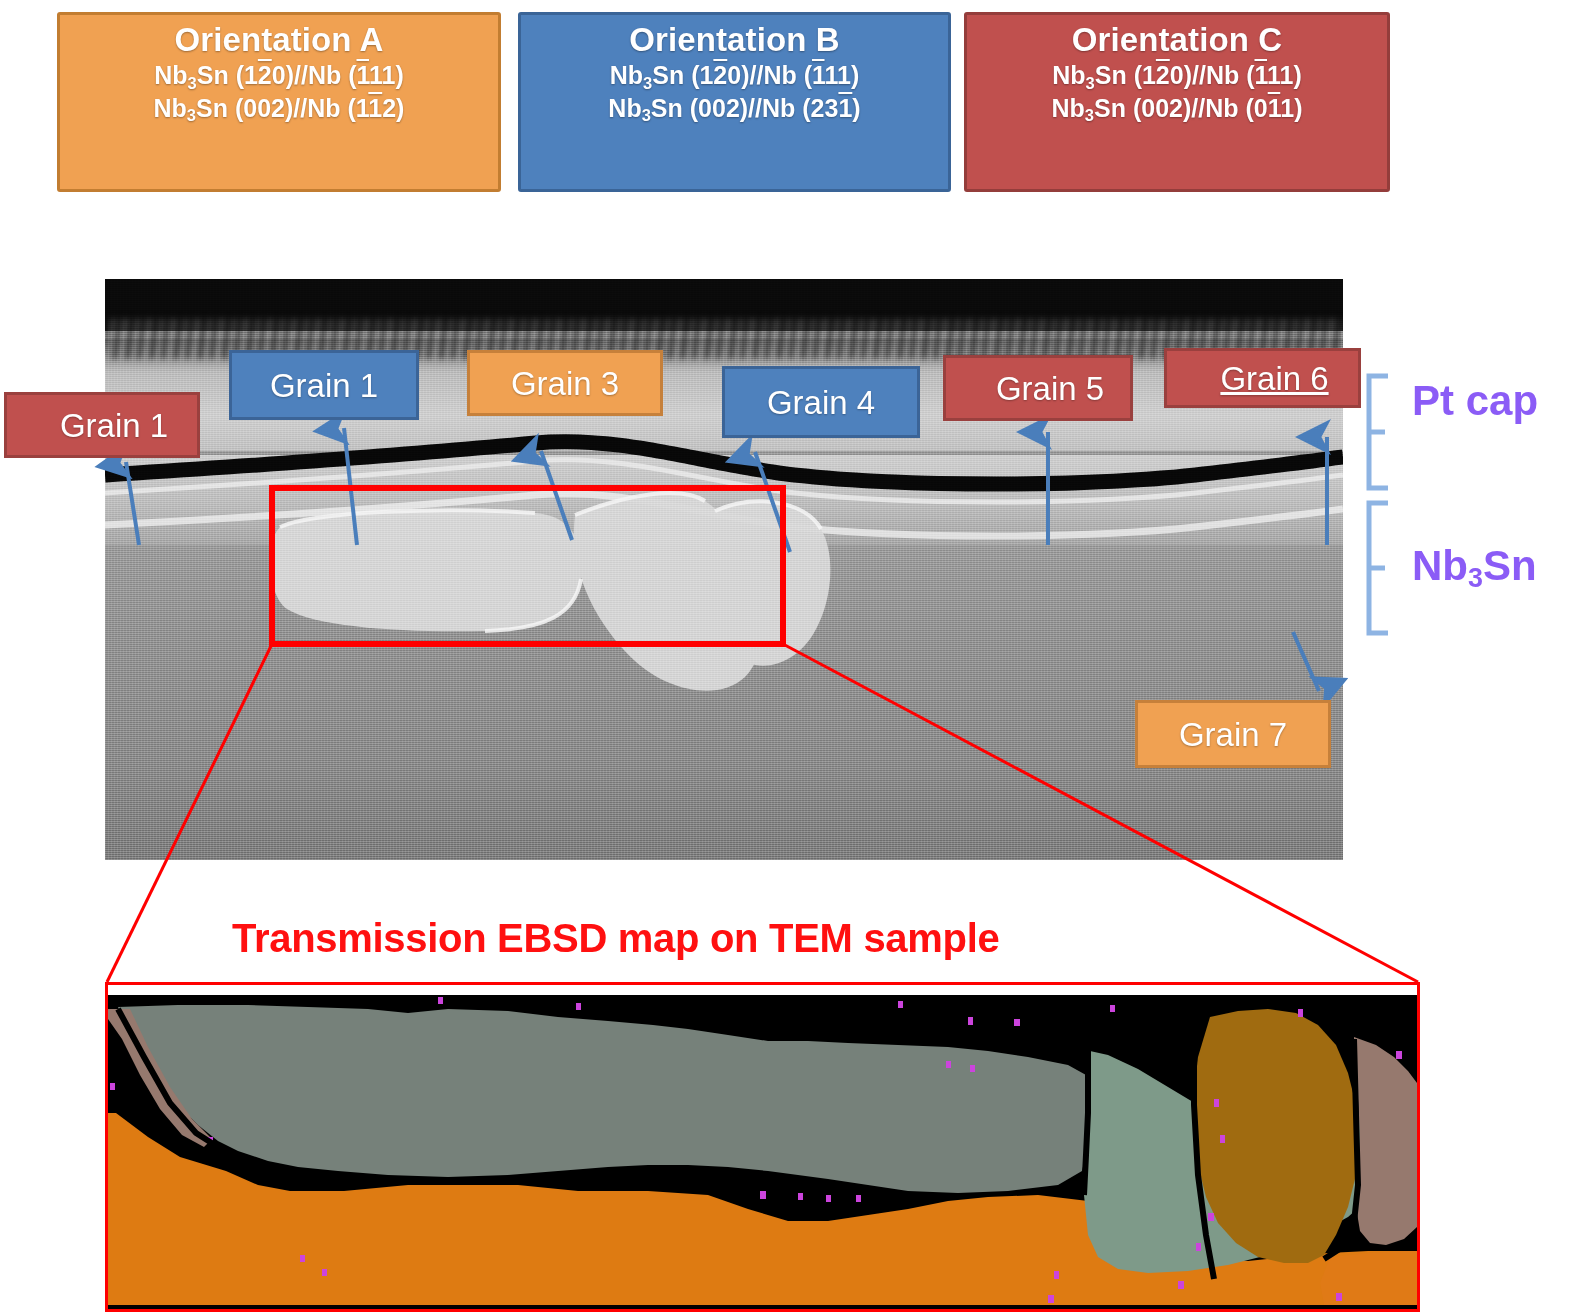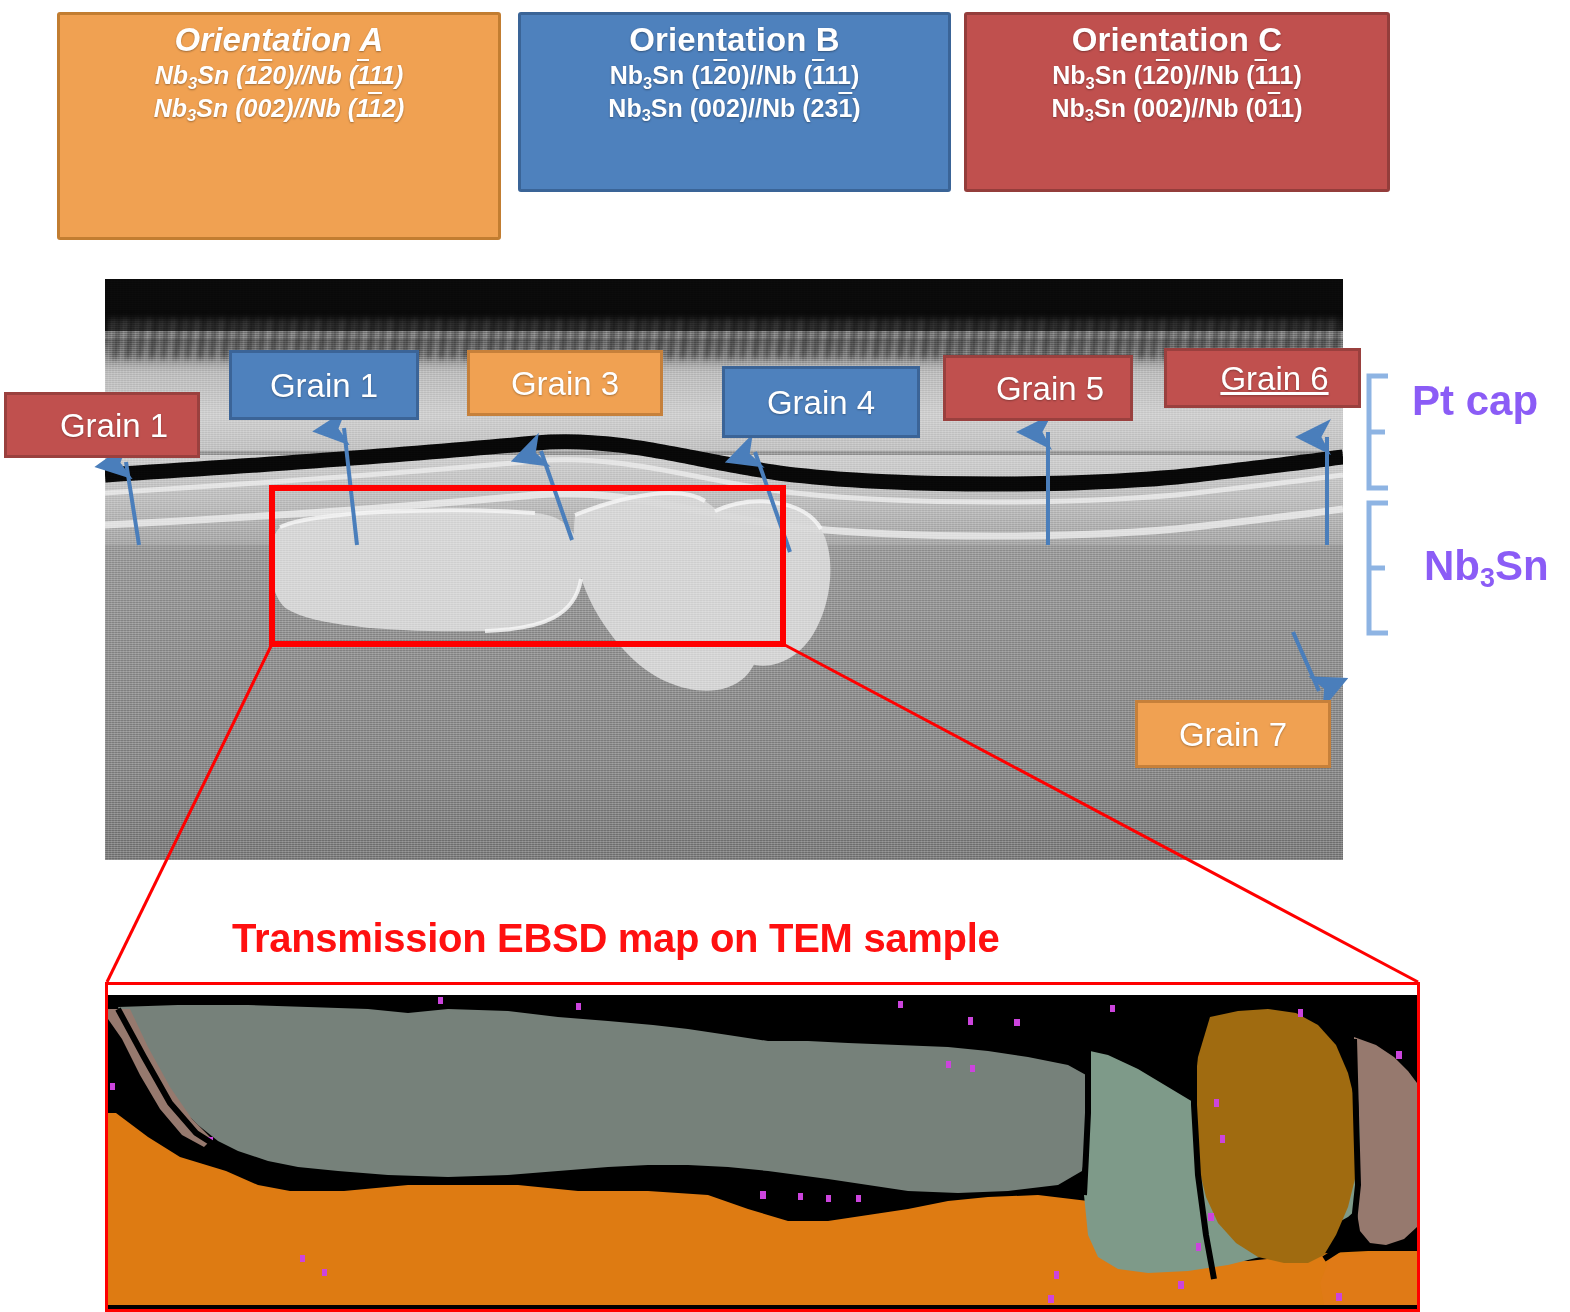--- a/index.html
+++ b/index.html
@@ -8,21 +8,21 @@
 
   
   .orient-box{position:absolute;box-sizing:border-box;border-style:solid;border-width:3px;
       border-radius:3px;color:#ffffff;text-align:center;
       text-shadow:0 1px 2px rgba(0,0,0,.35);padding-top:6px;}
   .orient-title{font-size:33px;font-weight:bold;line-height:1.16;letter-spacing:.1px;}
   .orient-line{font-size:25px;font-weight:bold;line-height:1.30;white-space:nowrap;}
   .orient-line sub{font-size:.66em;vertical-align:baseline;position:relative;top:.28em;}
   .ovl{ text-decoration:overline; }
 
-  .ob-a{left:57px;top:12px;width:444px;height:228px;background:#F0A152;border-color:#C27D31;font-style:italic;}
+  .ob-a{left:57px;top:12px;width:444px;height:180px;background:#F0A152;border-color:#C27D31;}
   .ob-b{left:518px;top:12px;width:433px;height:180px;background:#4E81BD;border-color:#3A6497;}
   .ob-c{left:964px;top:12px;width:426px;height:180px;background:#C0504E;border-color:#943D3B;}
 
   
   #sem{position:absolute;left:105px;top:279px;width:1238px;height:581px;overflow:hidden;
        background:#9a9a9a;}
   .sem-layer{position:absolute;left:0;right:0;}
 
   
   .sem-black{top:0;height:52px;background:#0a0a0a;}
@@ -174,21 +174,21 @@
 <div class="chip red" style="left:1164px;top:348px;width:197px;height:60px;text-decoration:underline;">
     <span>Grain 6</span>
   </div>
 <div class="chip orange" style="left:1135px;top:700px;width:196px;height:68px;">
     <span>Grain 7</span>
   </div>
 
 <div class="side-label" style="left:1412px;top:377px;">
   <span>Pt cap</span>
 </div>
-<div class="side-label" style="left:1412px;top:542px;margin-left:12px;">
+<div class="side-label" style="left:1412px;top:542px;">
   <span>Nb</span><sub>3</sub><span>Sn</span>
 </div>
 
 <div id="ebsd-caption">Transmission EBSD map on TEM sample</div>
 
 <div id="ebsd-frame">
   <div id="ebsd-map">
     <svg width="1309" height="310" viewBox="0 0 1309 310" preserveAspectRatio="none">
       <rect x="0" y="0" width="1309" height="310" fill="#000000"></rect>
 

